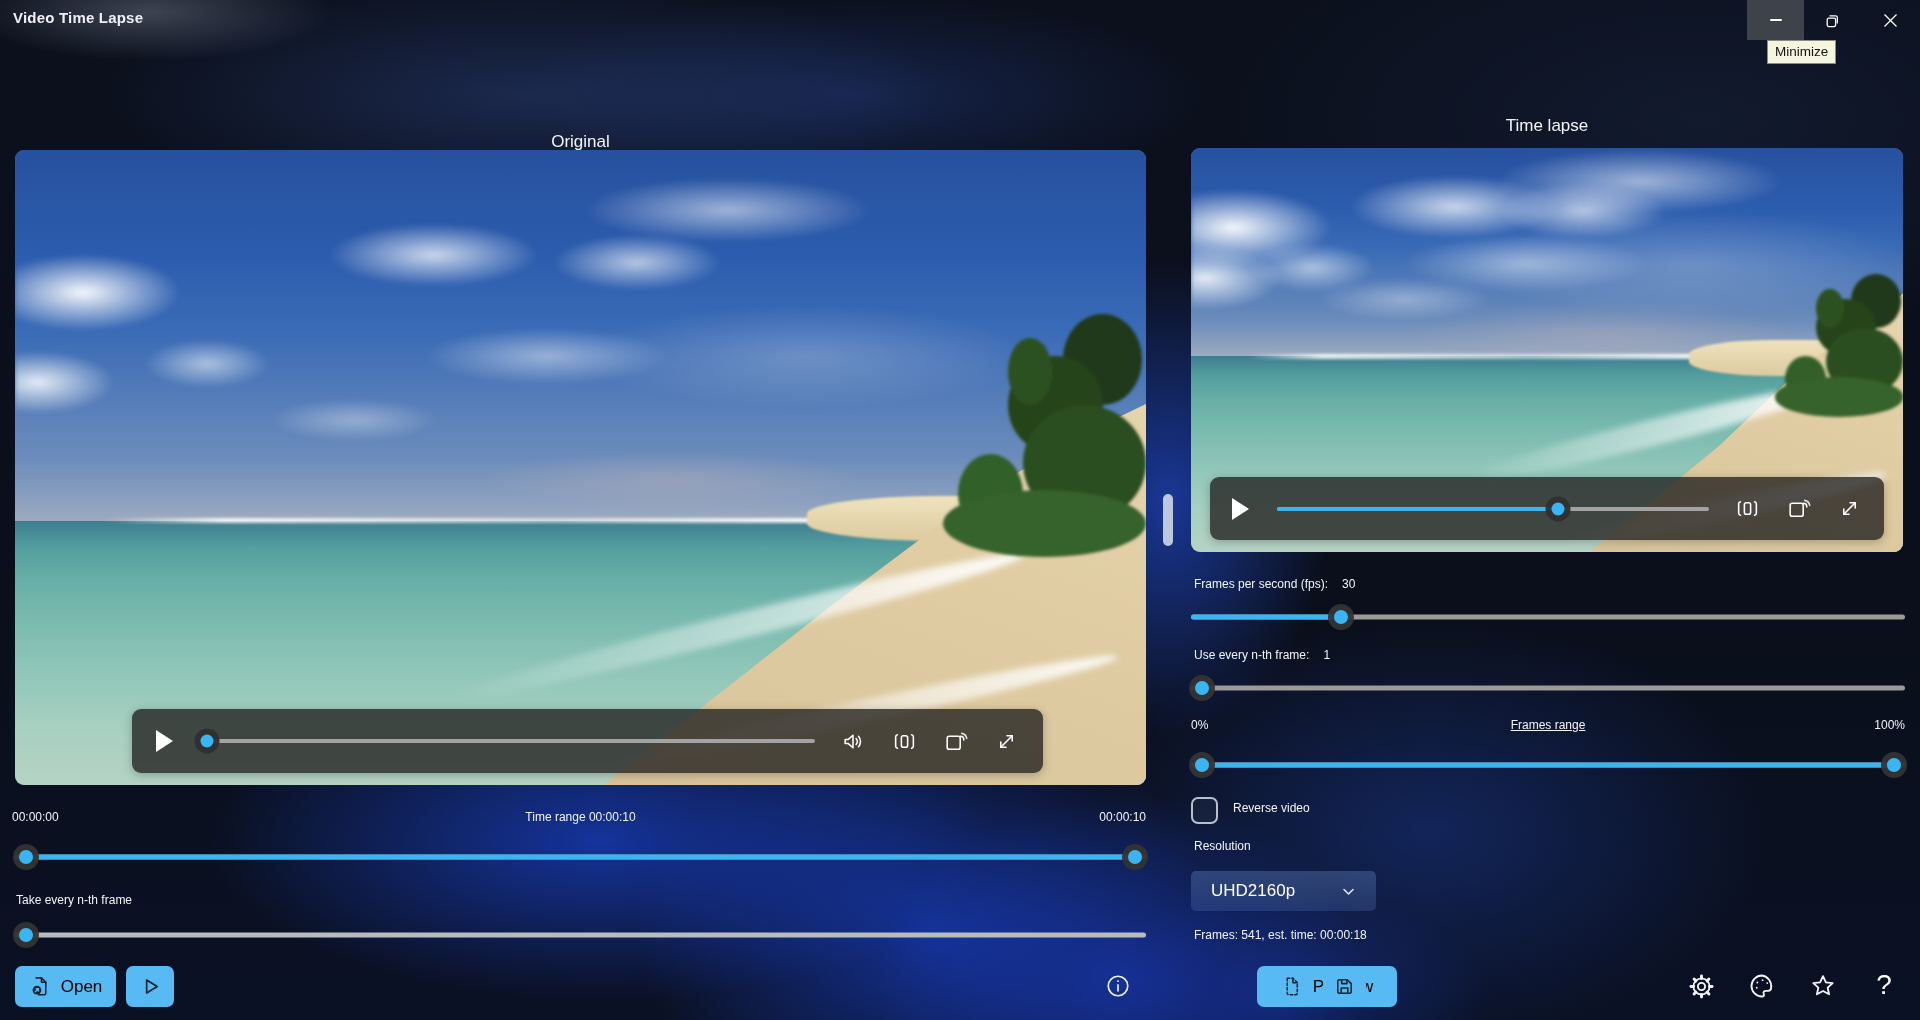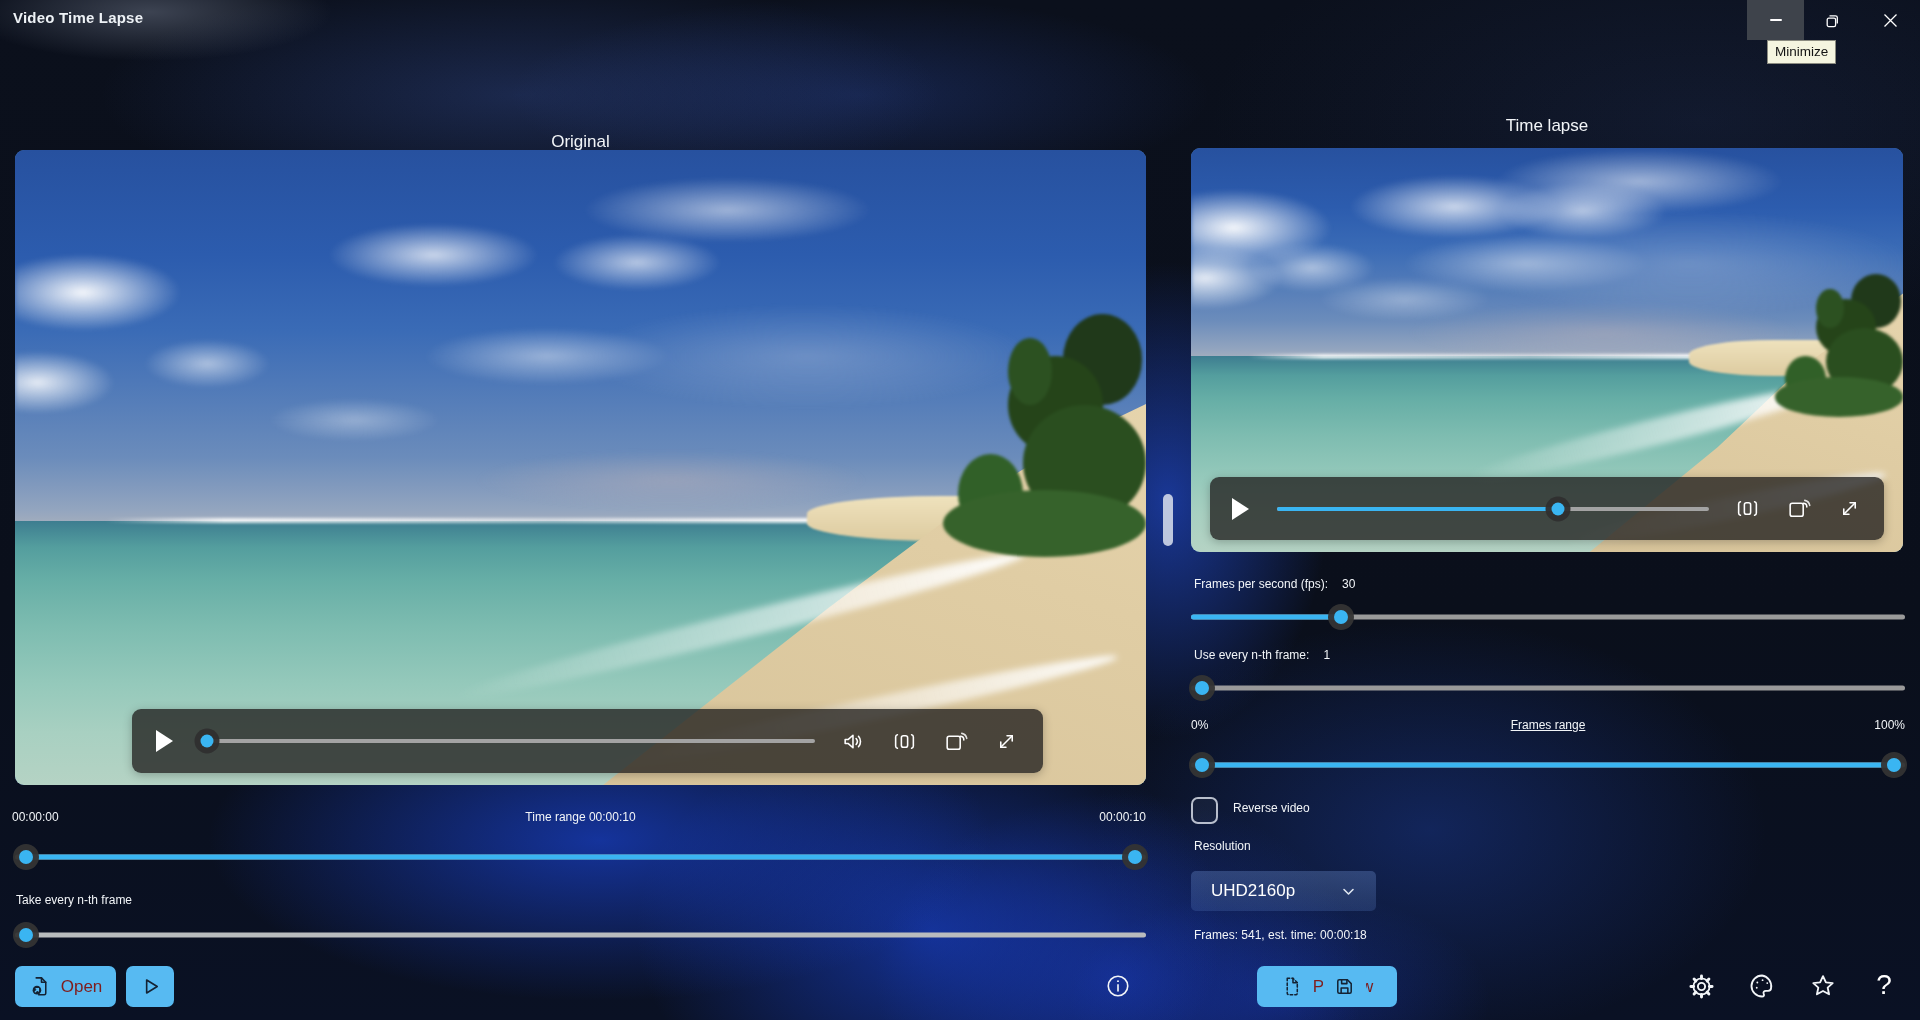--- a/index.html
+++ b/index.html
@@ -135,21 +135,21 @@
     border:2px solid rgba(225,230,240,.8);background:rgba(255,255,255,.04);box-sizing:border-box;}
 
   
   .dropdown{position:absolute;left:1191px;top:871px;width:185px;height:40px;border-radius:5px;
     background:linear-gradient(180deg,rgba(110,145,210,.34),rgba(80,115,185,.28));
     display:flex;align-items:center;padding:0 20px;box-sizing:border-box;font-size:17px;color:#fff;}
   .dropdown .chev{margin-left:auto;width:15px;height:15px;color:#dfe6f0;}
 
   
   .btn{position:absolute;background:#57baf2;border-radius:7px;display:flex;align-items:center;justify-content:center;
-    color:#7f1d1d;font-size:17px;gap:9px;box-sizing:border-box;}
+    color:#000000;font-size:17px;gap:9px;box-sizing:border-box;}
   .btn-open{left:15px;top:966px;width:101px;height:41px;}
   .btn-playleft{left:126px;top:966px;width:48px;height:41px;}
   .btn-preview{left:1257px;top:966px;width:140px;height:41px;text-align:center;}
   .btn-save{left:1323px;top:966px;width:43px;height:41px;}
   .btn .bicon{width:23px;height:23px;display:block;}
 
   
   .ico-white{position:absolute;color:#f2f5f8;}
   .info-icon{left:1105px;top:973px;width:26px;height:26px;}
   .gear-icon{left:1688px;top:973px;width:27px;height:27px;}

